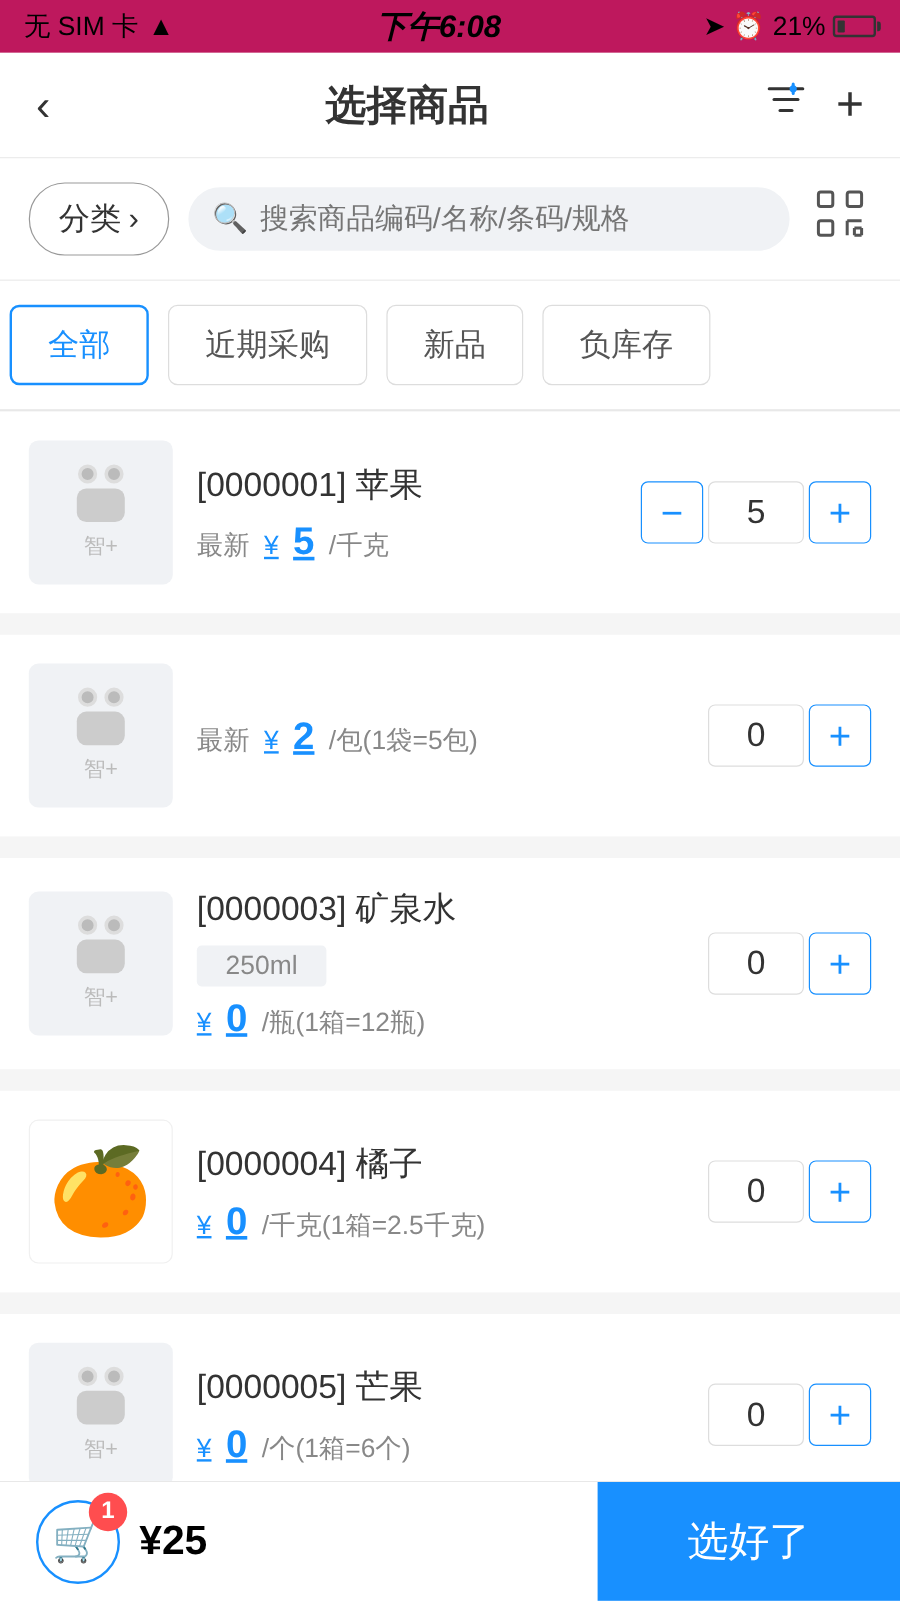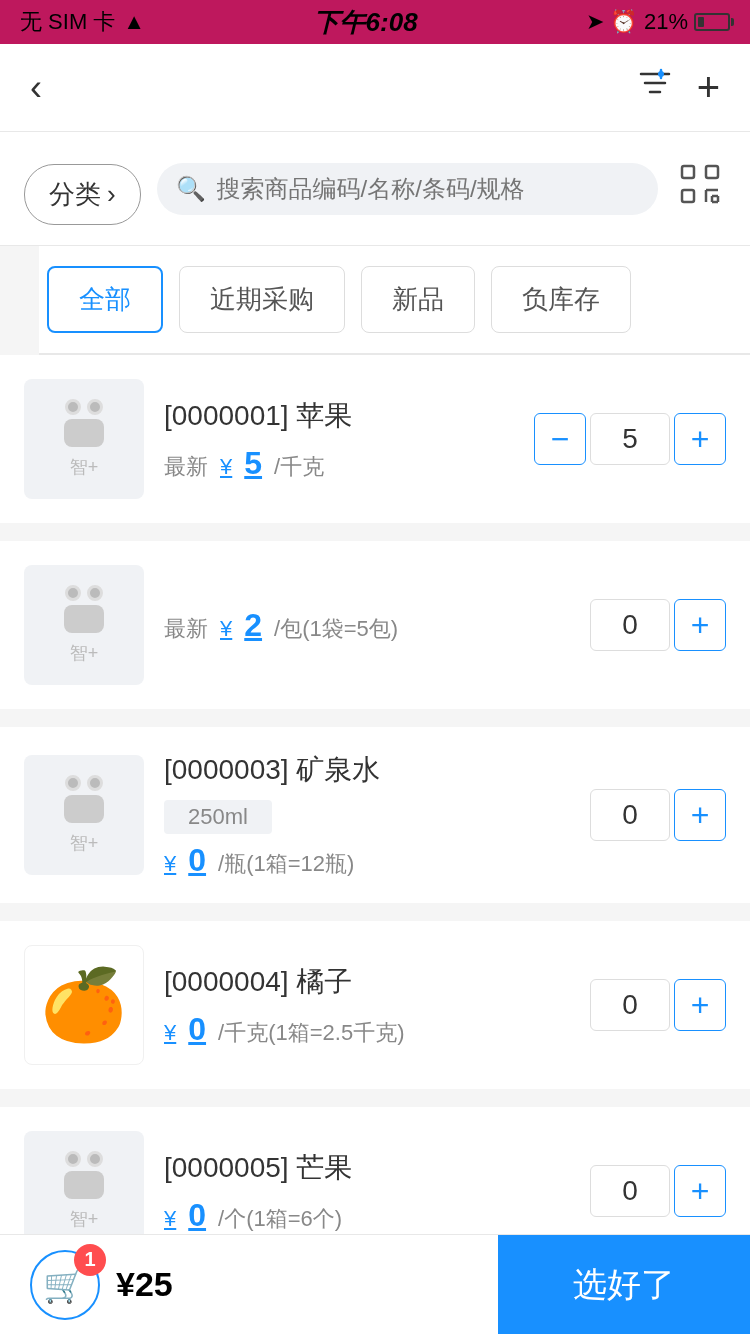--- a/index.html
+++ b/index.html
@@ -93,21 +93,20 @@
       border: 1.5px solid #999;
       border-radius: 30px;
       padding: 12px 24px;
       font-size: 26px;
       color: #333;
       background: #fff;
       display: flex;
       align-items: center;
       gap: 6px;
       white-space: nowrap;
-      margin-top: 12px;
     }
     .search-box {
       flex: 1;
       display: flex;
       align-items: center;
       background: #f0f2f5;
       border-radius: 30px;
       padding: 12px 20px;
       gap: 10px;
     }
@@ -126,21 +125,20 @@
       padding: 4px;
     }
 
     
     .tab-bar {
       background: #fff;
       display: flex;
       padding: 20px 8px;
       gap: 16px;
       border-bottom: 2px solid #e8e8e8;
-      margin-left: 39px;
     }
     .tab-item {
       padding: 14px 30px;
       border-radius: 8px;
       font-size: 26px;
       color: #555;
       background: #fff;
       border: 1.5px solid #ddd;
       cursor: pointer;
     }
@@ -348,20 +346,21 @@
     <div class="battery">
       <div class="battery-fill"></div>
     </div>
   </div>
 </div>
 
 <div class="nav-bar">
   <div class="nav-left">
     <span class="nav-icon">‹</span>
   </div>
+  <div class="nav-title">选择商品</div>
   <div class="nav-right">
     <span class="nav-icon">
       <svg width="36" height="36" viewBox="0 0 36 36" fill="none">
         <line x1="4" y1="9" x2="32" y2="9" stroke="#333" stroke-width="2.5" stroke-linecap="round"></line>
         <line x1="8" y1="18" x2="28" y2="18" stroke="#333" stroke-width="2.5" stroke-linecap="round"></line>
         <line x1="13" y1="27" x2="23" y2="27" stroke="#333" stroke-width="2.5" stroke-linecap="round"></line>
         <line x1="24" y1="5" x2="24" y2="13" stroke="#1890ff" stroke-width="2.5" stroke-linecap="round"></line>
         <circle cx="24" cy="9" r="3" fill="#1890ff"></circle>
       </svg>
     </span>

